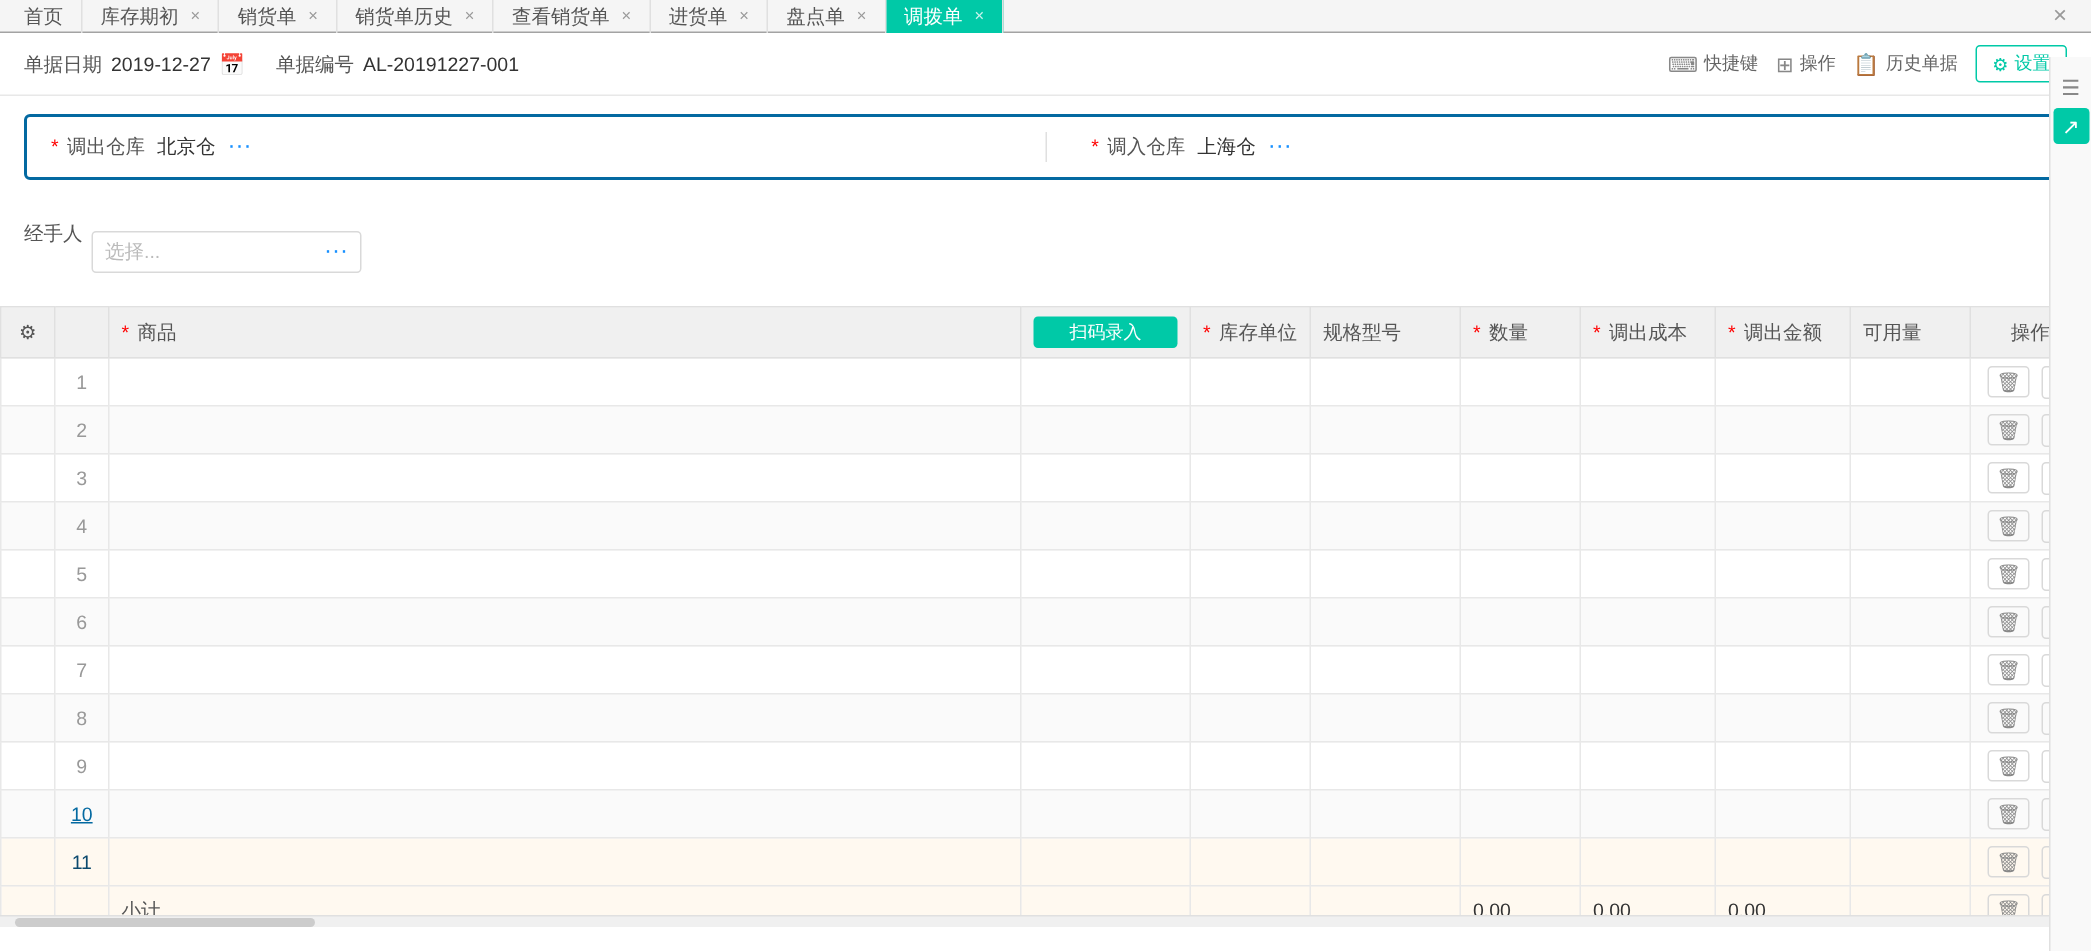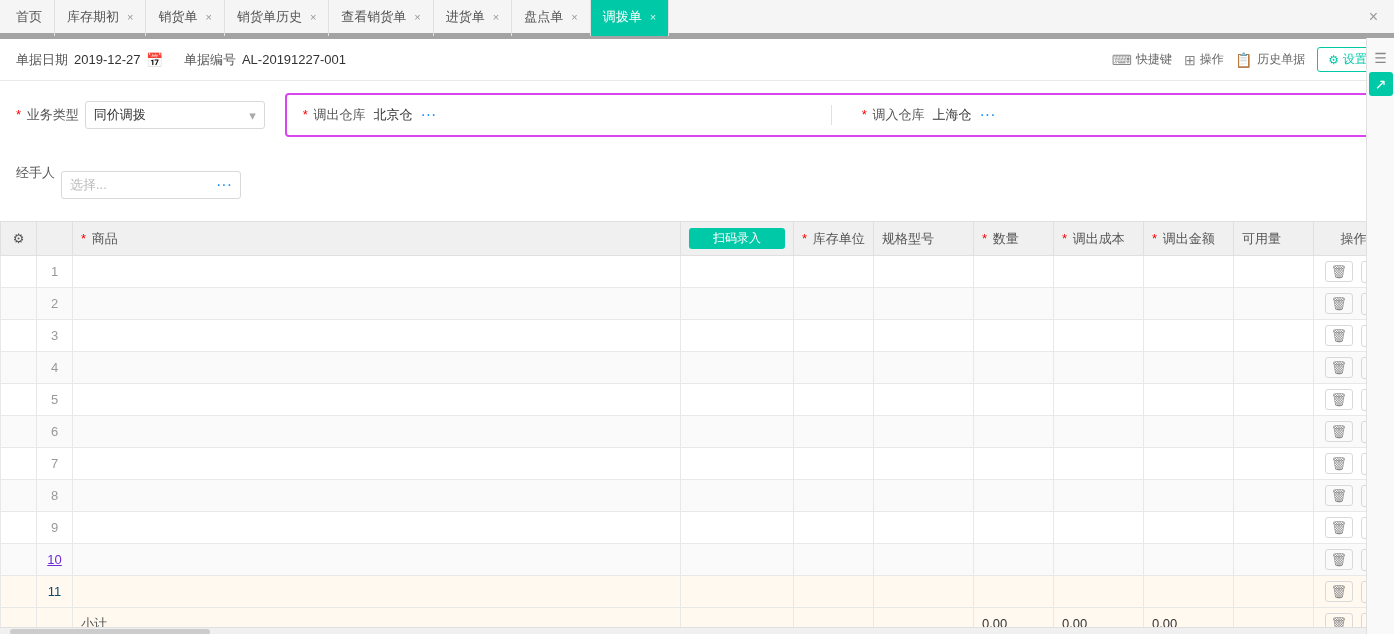--- a/index.html
+++ b/index.html
@@ -2,23 +2,23 @@
 <html><head>
   <meta charset="utf-8">
   <style>
     * { box-sizing: border-box; margin: 0; padding: 0; }
     body { font-family: "Microsoft YaHei", "PingFang SC", sans-serif; font-size: 13px; background: #fff; color: #333; overflow: hidden; }
 
     
     .tab-bar {
       display: flex;
       align-items: center;
-      border-bottom: 6px solid #a3a3a3;
+      border-bottom: 1px solid #a3a3a3;
       background: #f5f5f5;
-      height: 39px;
+      height: 22px;
       padding: 0 4px;
     }
     .tab-item {
       display: flex;
       align-items: center;
       padding: 0 12px;
       height: 38px;
       cursor: pointer;
       font-size: 13px;
       color: #555;
@@ -145,21 +145,21 @@
     .ellipsis-btn {
       color: #1890ff;
       cursor: pointer;
       font-size: 16px;
       line-height: 1;
     }
     .placeholder-text { color: #bbb; }
 
     
     .red-border-section {
-      border: 2px solid #d946ef;
+      border: 2px solid #0369a1;
       border-radius: 4px;
       padding: 10px 16px;
       display: flex;
       align-items: center;
       gap: 30px;
       flex: 1;
     }
     .warehouse-field {
       display: flex;
       align-items: center;
@@ -374,30 +374,20 @@
       <button class="btn-settings">
         <span>⚙</span>
         <span>设置</span>
       </button>
     </div>
   </div>
 
   <div class="form-area">
     <div class="form-row">
 
-      <div class="form-field">
-        <span class="form-label">
-          <span class="required-star">*</span>
-          <span>业务类型</span>
-        </span>
-        <div class="form-select" style="width:180px;">
-          <span>同价调拨</span>
-          <span style="color:#aaa;">▾</span>
-        </div>
-      </div>
 
       <div class="red-border-section">
 
         <div class="warehouse-field">
           <span class="form-label">
             <span class="required-star">*</span>
             <span>调出仓库</span>
           </span>
           <span class="warehouse-name">北京仓</span>
           <span class="ellipsis-btn">···</span>
@@ -610,21 +600,21 @@
     <td class="col-cost"></td>
     <td class="col-amount"></td>
     <td class="col-available"></td>
     <td class="col-op">
       <button class="op-btn" title="删除">🗑</button>
       <button class="op-btn" title="复制">⧉</button>
     </td>
   </tr>
           <tr>
     <td class="col-gear"></td>
-    <td class="row-num" style="color:#6d28d9;text-decoration:underline;">10</td>
+    <td class="row-num" style="color:#0369a1;text-decoration:underline;">10</td>
     <td class="col-product"></td>
     <td class="col-barcode"></td>
     <td class="col-unit"></td>
     <td class="col-spec"></td>
     <td class="col-qty"></td>
     <td class="col-cost"></td>
     <td class="col-amount"></td>
     <td class="col-available"></td>
     <td class="col-op">
       <button class="op-btn" title="删除">🗑</button>

